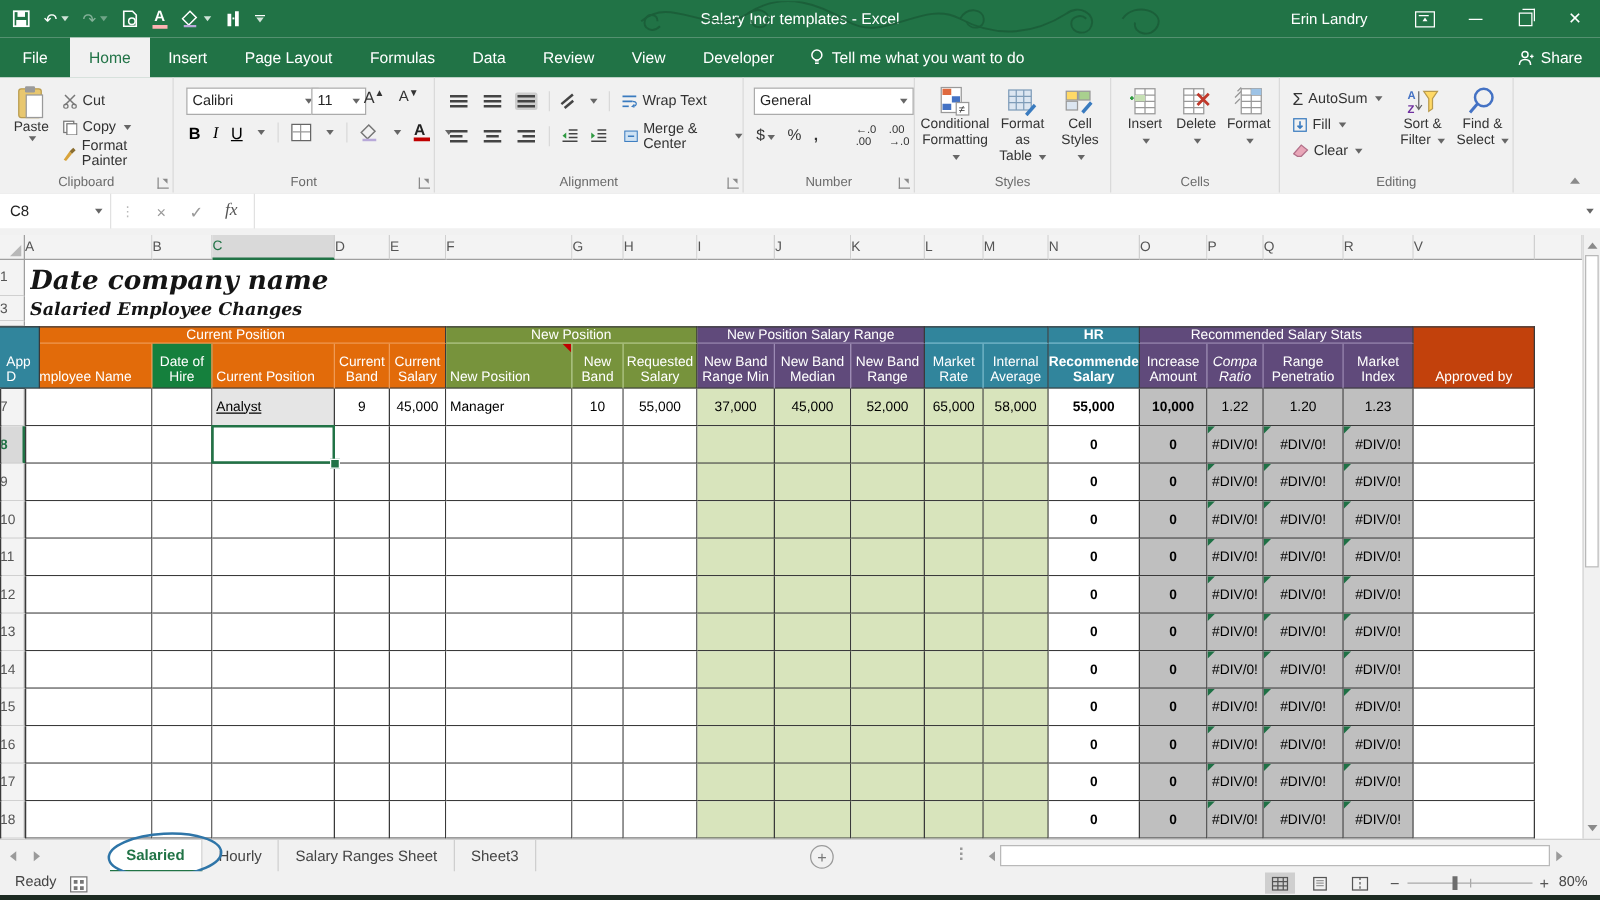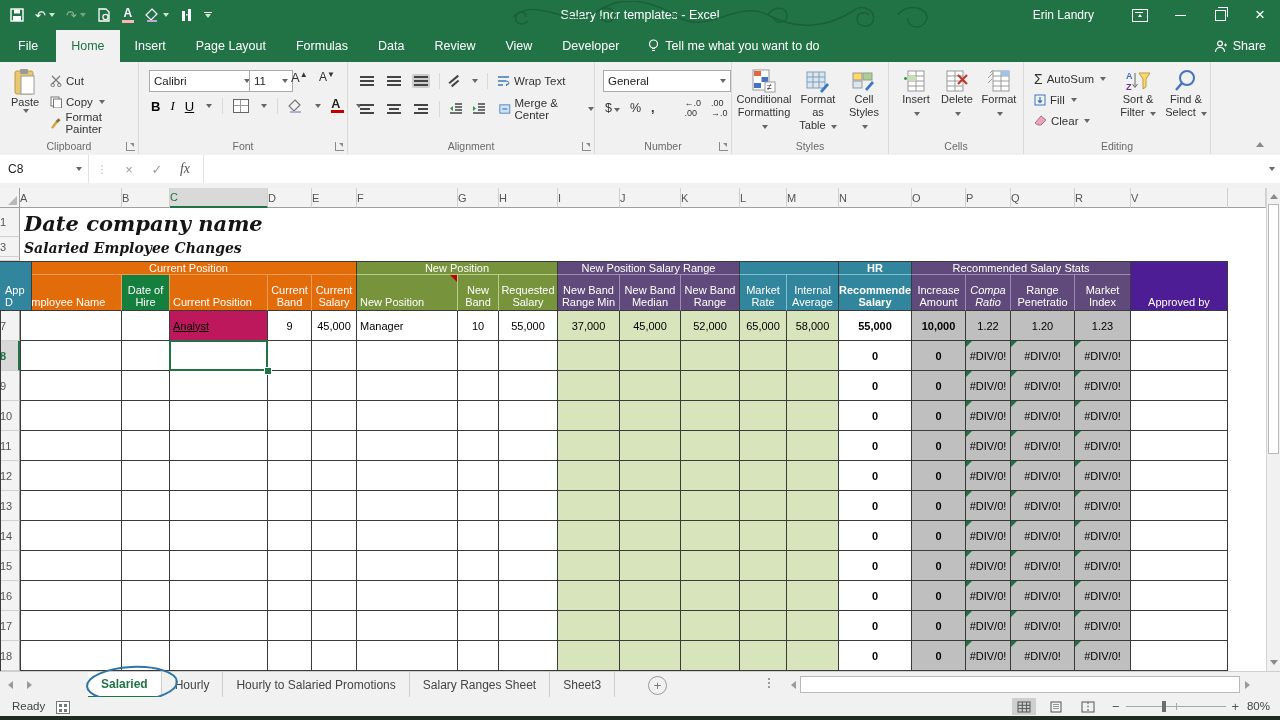--- a/index.html
+++ b/index.html
@@ -684,33 +684,33 @@
     </div>
     <div class="cell hcell ctr" style="left: 966px; top: 87px; width: 45px; height: 36px; background: rgb(96, 74, 123); border-right: 1px solid rgb(156, 139, 180); border-bottom: 1px solid rgb(58, 58, 58);">
       <span style="position: relative; display: block; width: 100%; font-style: italic;">Compa Ratio</span>
     </div>
     <div class="cell hcell ctr" style="left: 1011px; top: 87px; width: 64px; height: 36px; background: rgb(96, 74, 123); border-right: 1px solid rgb(156, 139, 180); border-bottom: 1px solid rgb(58, 58, 58);">
       <span style="position: relative; display: block; width: 100%;">Range Penetratio</span>
     </div>
     <div class="cell hcell ctr" style="left: 1075px; top: 87px; width: 56px; height: 36px; background: rgb(96, 74, 123); border-right: 1px solid rgb(58, 58, 58); border-bottom: 1px solid rgb(58, 58, 58);">
       <span style="position: relative; display: block; width: 100%;">Market Index</span>
     </div>
-    <div class="cell hcell ctr" style="left: 1131px; top: 73px; width: 97px; height: 50px; background: #4c1d95; border-top: 1px solid rgb(58, 58, 58); border-right: 1px solid rgb(58, 58, 58); border-bottom: 1px solid rgb(58, 58, 58);">
+    <div class="cell hcell ctr" style="left: 1131px; top: 73px; width: 97px; height: 50px; background: #c2410c; border-top: 1px solid rgb(58, 58, 58); border-right: 1px solid rgb(58, 58, 58); border-bottom: 1px solid rgb(58, 58, 58);">
       <span style="position: relative; display: block; width: 100%;">Approved by</span>
     </div>
     <div class="cell hcell ctr" style="top: 73px; height: 50px; background: rgb(49, 133, 156); border-top: 1px solid rgb(58, 58, 58); border-right: 1px solid rgb(58, 58, 58); border-bottom: 1px solid rgb(58, 58, 58); justify-content: flex-start; padding-left: 5px; text-align: left;">
       <span style="position: relative; display: block; width: 26px;">App D</span>
     </div>
     <div class="cell bcell ctr" style="left: 20px; top: 123px; width: 102px; height: 30px; background: rgb(255, 255, 255); border-left: 1px solid rgb(58, 58, 58);">
       <span style="position: relative; display: block; width: 100%;"></span>
     </div>
     <div class="cell bcell ctr" style="left: 122px; top: 123px; width: 48px; height: 30px; background: rgb(255, 255, 255);">
       <span style="position: relative; display: block; width: 100%;"></span>
     </div>
-    <div class="cell bcell lft" style="left: 170px; top: 123px; width: 98px; height: 30px; background: #be185d; text-decoration: underline;">
+    <div class="cell bcell lft" style="left: 170px; top: 123px; width: 98px; height: 30px; background: #e5e5e5; text-decoration: underline;">
       <span style="position: relative; display: block; width: 100%;">Analyst</span>
     </div>
     <div class="cell bcell ctr" style="left: 268px; top: 123px; width: 44px; height: 30px; background: rgb(255, 255, 255);">
       <span style="position: relative; display: block; width: 100%;">9</span>
     </div>
     <div class="cell bcell ctr" style="left: 312px; top: 123px; width: 45px; height: 30px; background: rgb(255, 255, 255);">
       <span style="position: relative; display: block; width: 100%;">45,000</span>
     </div>
     <div class="cell bcell lft" style="left: 357px; top: 123px; width: 101px; height: 30px; background: rgb(255, 255, 255);">
       <span style="position: relative; display: block; width: 100%;">Manager</span>
@@ -1465,21 +1465,20 @@
 </div>
 
 <div id="tabbar">
   <div id="navarrows">
     <span class="navtri left"></span>
     <span class="navtri right"></span>
   </div>
   <div id="sheettabs">
       <div class="stab active">Salaried</div>
       <div class="stab">Hourly</div>
-      <div class="stab">Hourly to Salaried Promotions</div>
       <div class="stab">Salary Ranges Sheet</div>
       <div class="stab">Sheet3</div>
     </div>
   <div id="newsheet">+</div>
   <div id="tsplit">
       <i></i>
       <i></i>
       <i></i>
     </div>
   <div id="hscroll">

